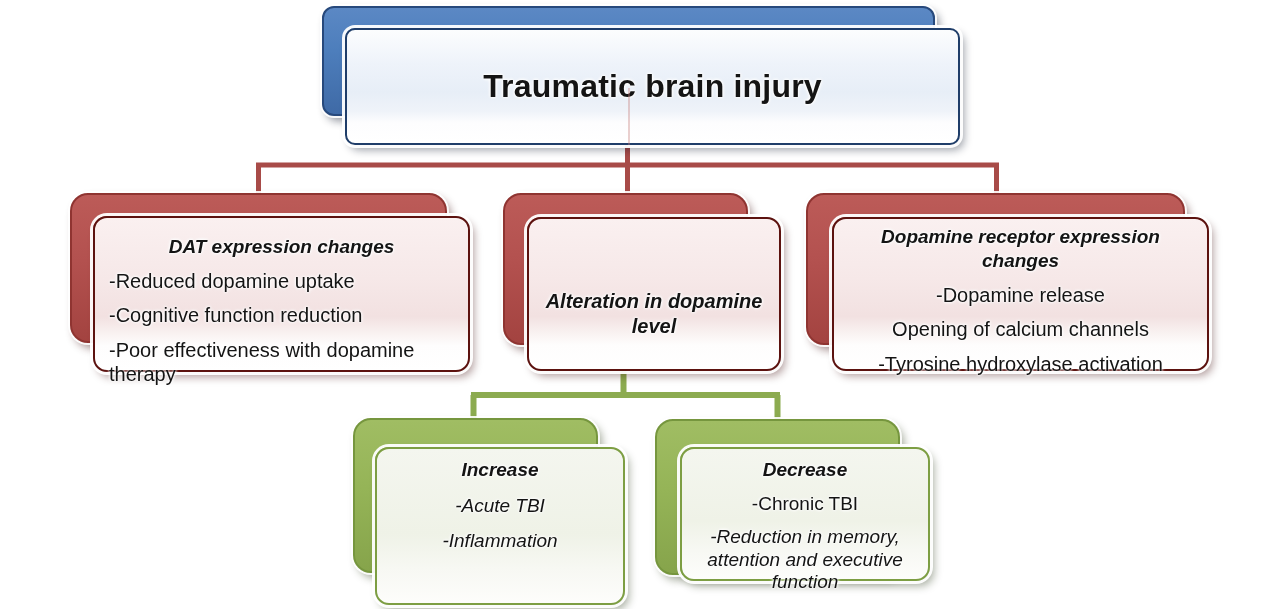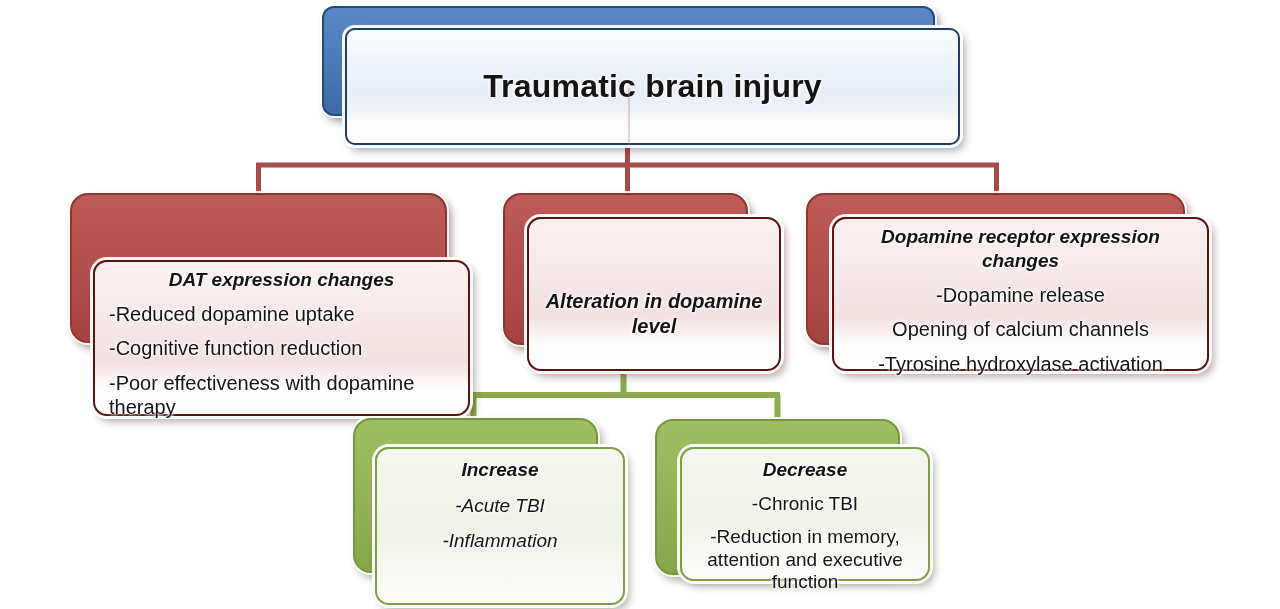--- a/index.html
+++ b/index.html
@@ -85,40 +85,40 @@
     font-weight: 700;
     font-style: italic;
     color: #141414;
     text-align: center;
     line-height: 1.25;
   }
   .card-body { color: #141414; font-size: 20px; line-height: 1.18; }
   .item { color: #141414; }
 
   
-  .dat-card { padding: 6px 12px 0 12px; margin-top: 44px; }
+  .dat-card { padding: 17px 12px 0 12px; }
   .dat-card .card-body { text-align: left; padding: 0 2px; }
   .dat-card .item { margin-top: 11px; }
 
   
   .alt-card { display: flex; align-items: center; justify-content: center; }
   .alt-card .card-title { font-size: 20px; max-width: 235px; margin-top: 40px; }
 
   
   .rec-card { padding: 6px 12px 0 12px; }
   .rec-card .card-title { max-width: 340px; margin: 0 auto; }
   .rec-card .card-body { text-align: center; }
   .rec-card .item { margin-top: 11px; }
 
   
   .inc-card, .dec-card { padding: 9px 14px 16px 14px; }
   .inc-card .card-body, .dec-card .card-body { text-align: center; font-size: 19px; }
   .inc-card .item { margin-top: 13px; font-style: italic; }
   .dec-card .item { margin-top: 11px; }
-  .dec-card .item-wrap { padding: 0 6px; }
+  .dec-card .item-wrap { padding: 0 6px; font-style: italic; }
 
   
   .root-bleed {
     position: absolute;
     left: 281px; top: 58px;
     width: 2px; height: 57px;
     background: rgba(195, 120, 118, 0.35);
   }
 </style>
 </head>

